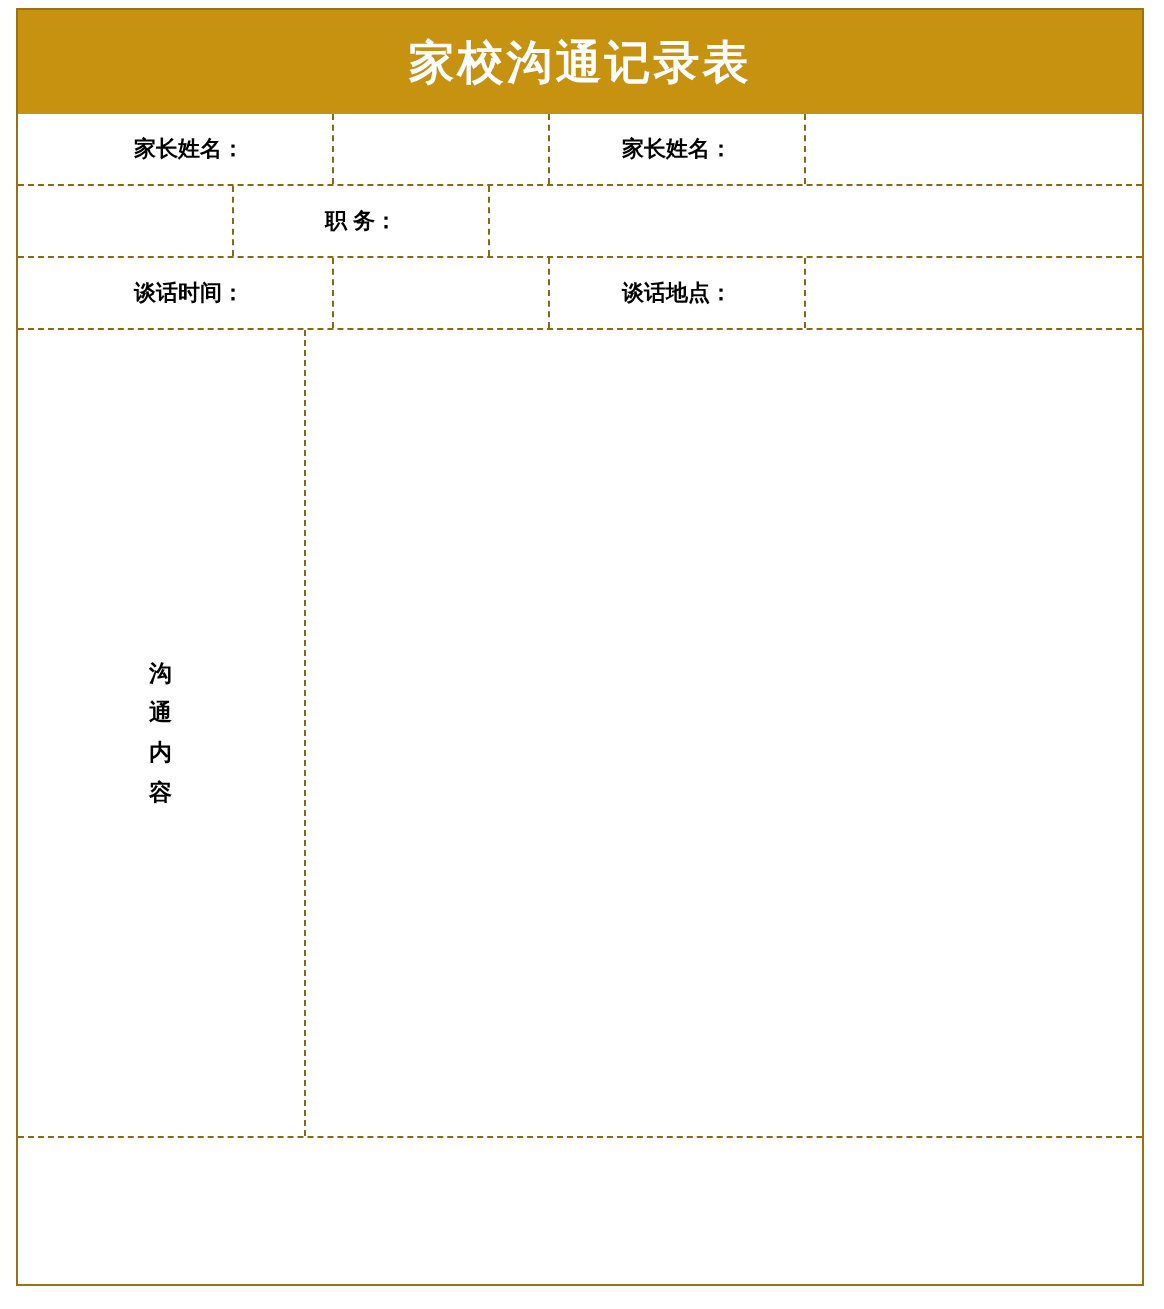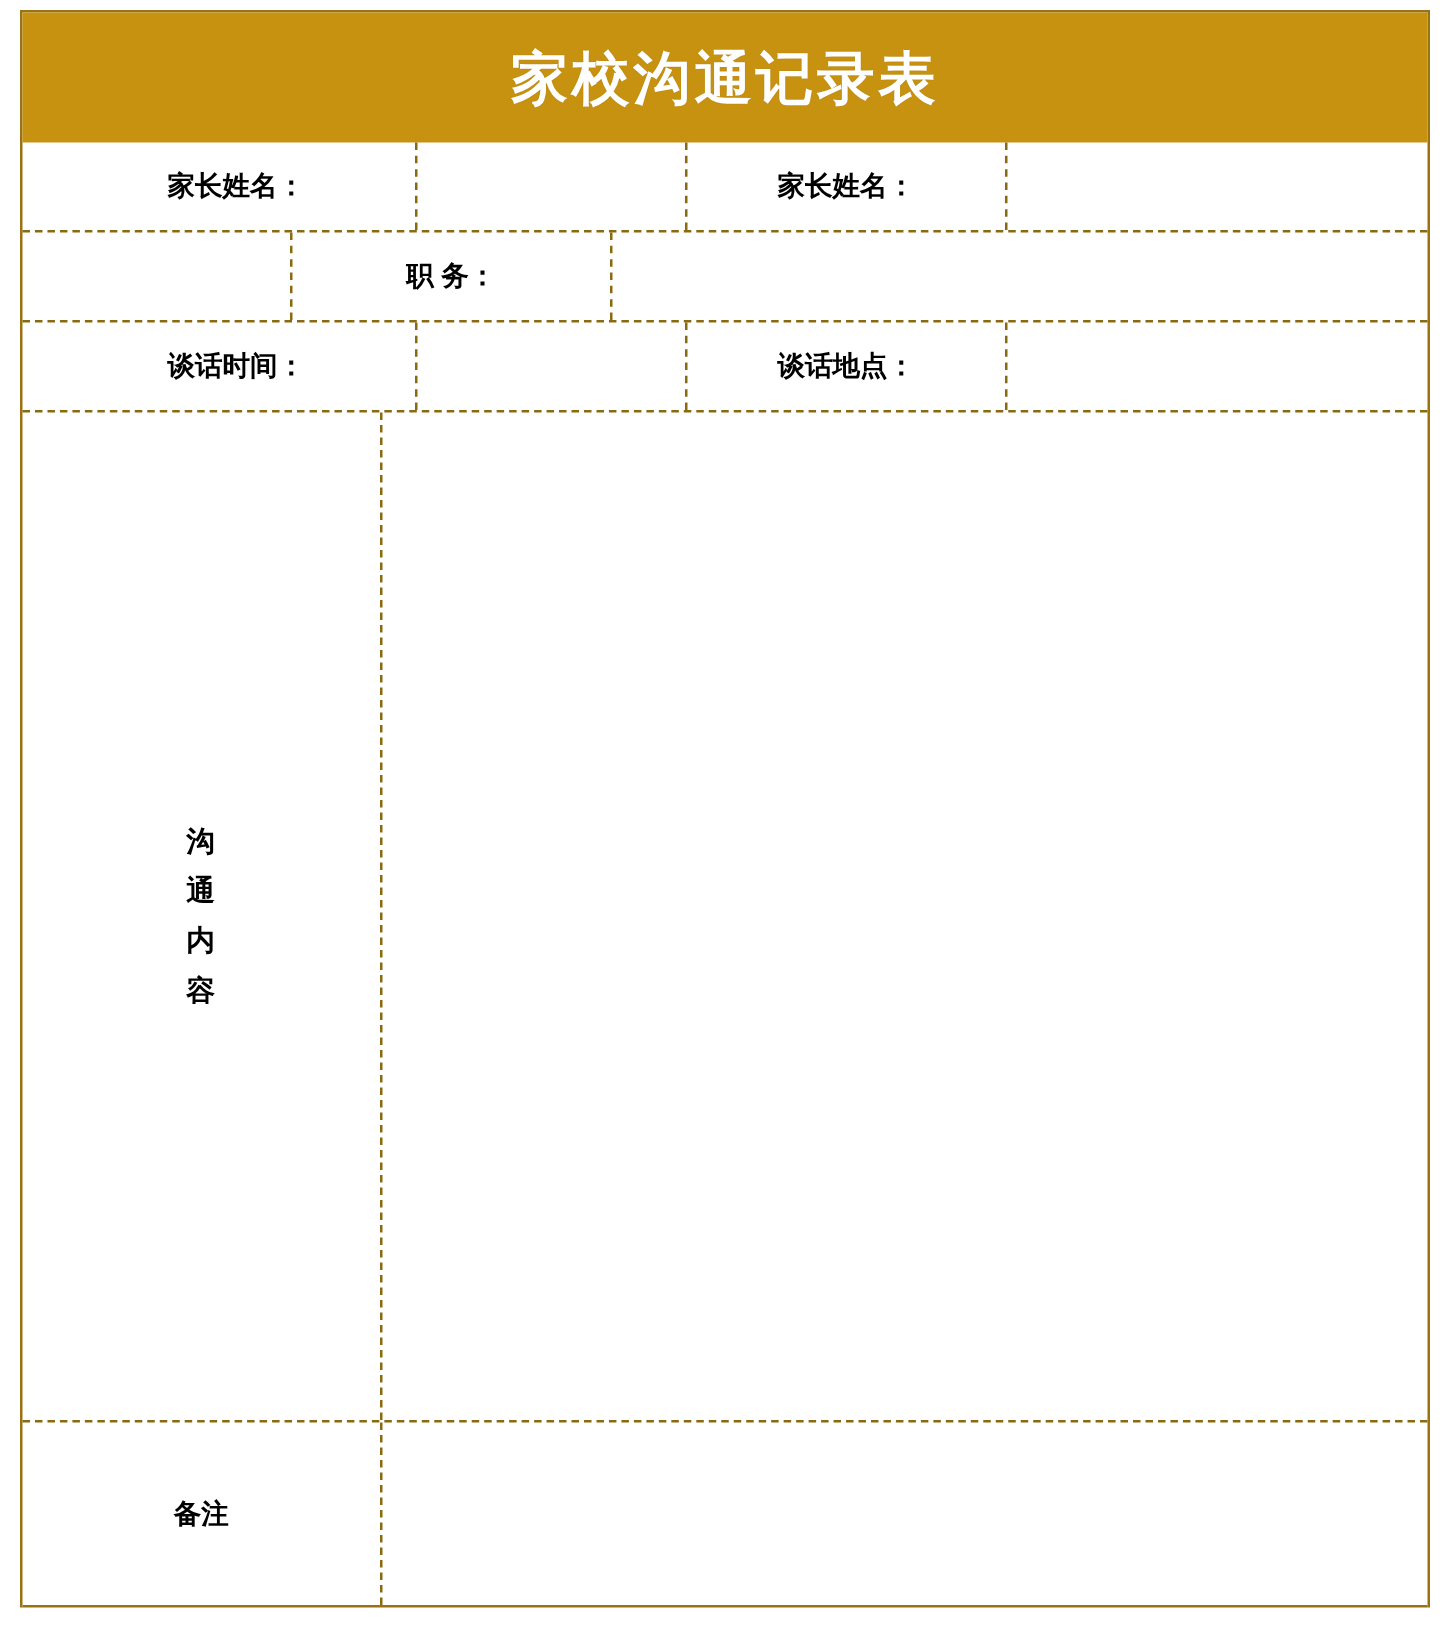--- a/index.html
+++ b/index.html
@@ -170,18 +170,17 @@
           <div>沟</div>
           <div>通</div>
           <div>内</div>
           <div>容</div>
         </div>
       </div>
       <div class="content-area"></div>
     </div>
 
     <div class="remark-row">
-      <div class="remark-label">备注</div>
       <div class="remark-area"></div>
     </div>
 
   </div>
 </div>
 
 </body></html>

